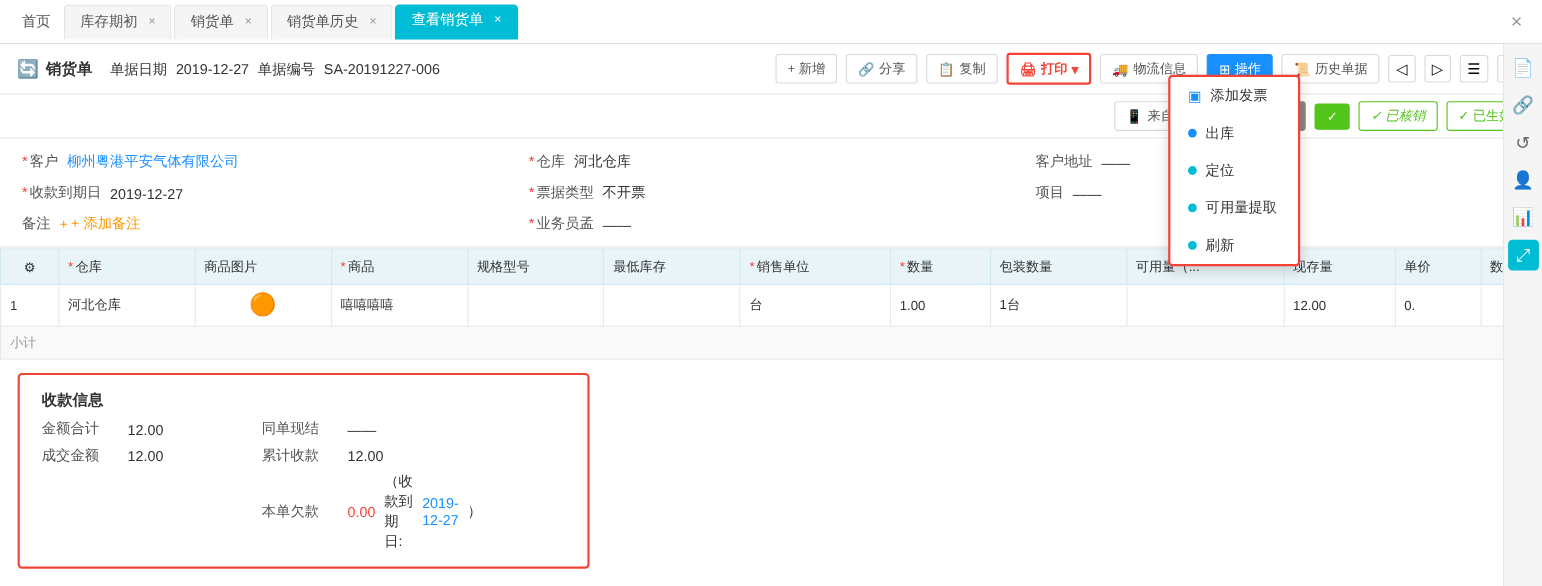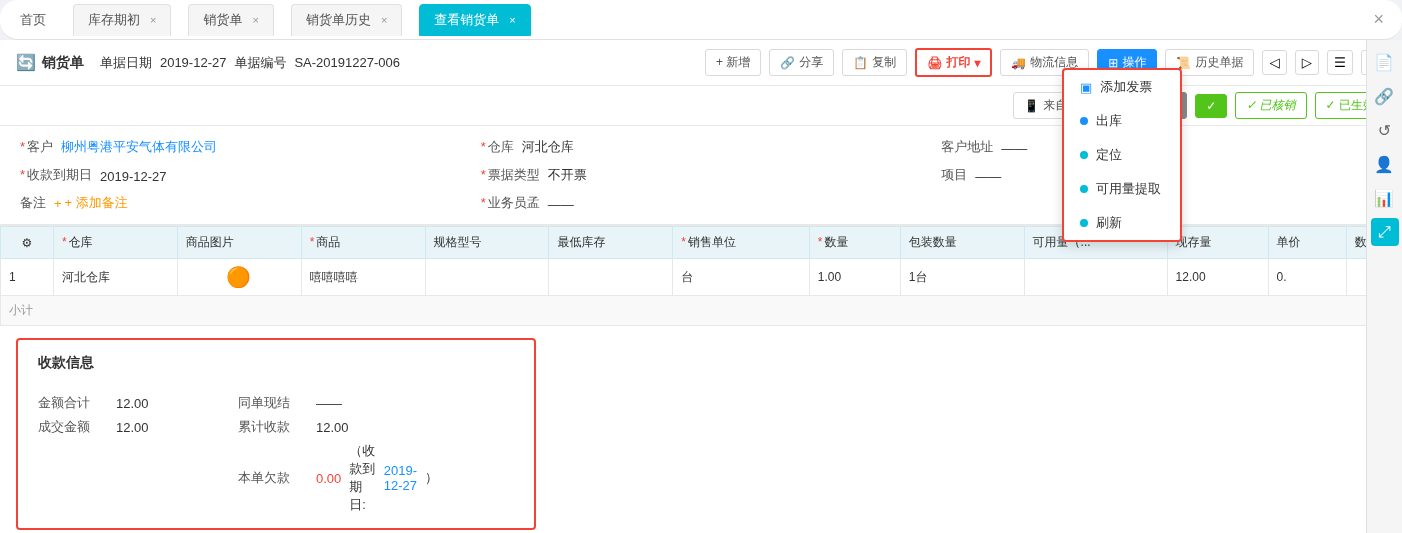--- a/index.html
+++ b/index.html
@@ -1,28 +1,28 @@
 <!DOCTYPE html>
 <html><head>
   <meta charset="utf-8">
   <style>
     * { box-sizing: border-box; margin: 0; padding: 0; }
     body { font-family: 'Microsoft YaHei', Arial, sans-serif; font-size: 13px; background: #f0f2f5; color: #333; }
 
     
     .tab-bar {
       display: flex; align-items: center; background: #fff; border-bottom: 1px solid #e0e0e0;
-      padding: 0 10px; height: 40px; gap: 17px; border-radius: 18px;
+      padding: 0 10px; height: 40px; gap: 2px;
     }
     .tab {
       display: flex; align-items: center; padding: 6px 14px; border: 1px solid #e0e0e0;
       border-bottom: none; border-radius: 4px 4px 0 0; cursor: pointer; background: #f5f5f5;
       font-size: 13px; color: #555; gap: 6px; height: 32px;
     }
-    .tab.active { background: #fff; color: #333; border-bottom: 1px solid #15803d; margin-bottom: -1px; }
+    .tab.active { background: #fff; color: #333; border-bottom: 5px solid #15803d; margin-bottom: -1px; }
     .tab.active-green { background: #00bcd4; color: #fff; border-color: #00bcd4; }
     .tab-close { font-size: 11px; color: #999; cursor: pointer; margin-left: 4px; }
     .tab-home { font-size: 13px; color: #555; padding: 6px 10px; cursor: pointer; }
     .spacer { flex: 1; }
     .window-close { font-size: 18px; color: #999; cursor: pointer; padding: 4px 8px; }
 
     
     .main { background: #fff; min-height: 493px; }
 
     
@@ -91,21 +91,21 @@
     tbody tr:nth-child(odd) { background: #fff; }
     tbody tr:nth-child(even) { background: #fafafa; }
     .subtotal-row td { background: #f9f9f9; color: #999; font-size: 12px; }
     .th-gear { text-align: center; }
 
     
     .payment-box {
       margin: 12px 16px; border: 2px solid #f44336; border-radius: 4px;
       padding: 14px 20px; display: inline-block; min-width: 520px;
     }
-    .payment-title { font-weight: bold; font-size: 14px; margin-bottom: 22px; }
+    .payment-title { font-weight: bold; font-size: 14px; margin-bottom: 8px; }
     .payment-grid { display: grid; grid-template-columns: 200px 200px; gap: 6px 0; font-size: 13px; }
     .payment-row { display: flex; align-items: center; gap: 8px; }
     .payment-label { color: #555; min-width: 70px; }
     .payment-value { color: #333; }
     .payment-value.red { color: #f44336; }
     .payment-value.date { color: #1890ff; }
 
     
     .dropdown-menu {
       position: absolute; top: 68px; right: 220px; background: #fff;

